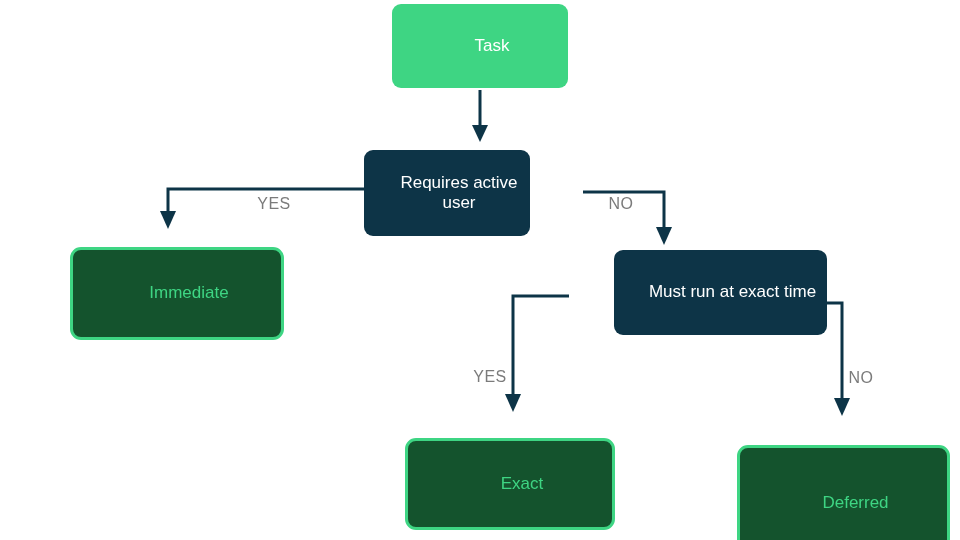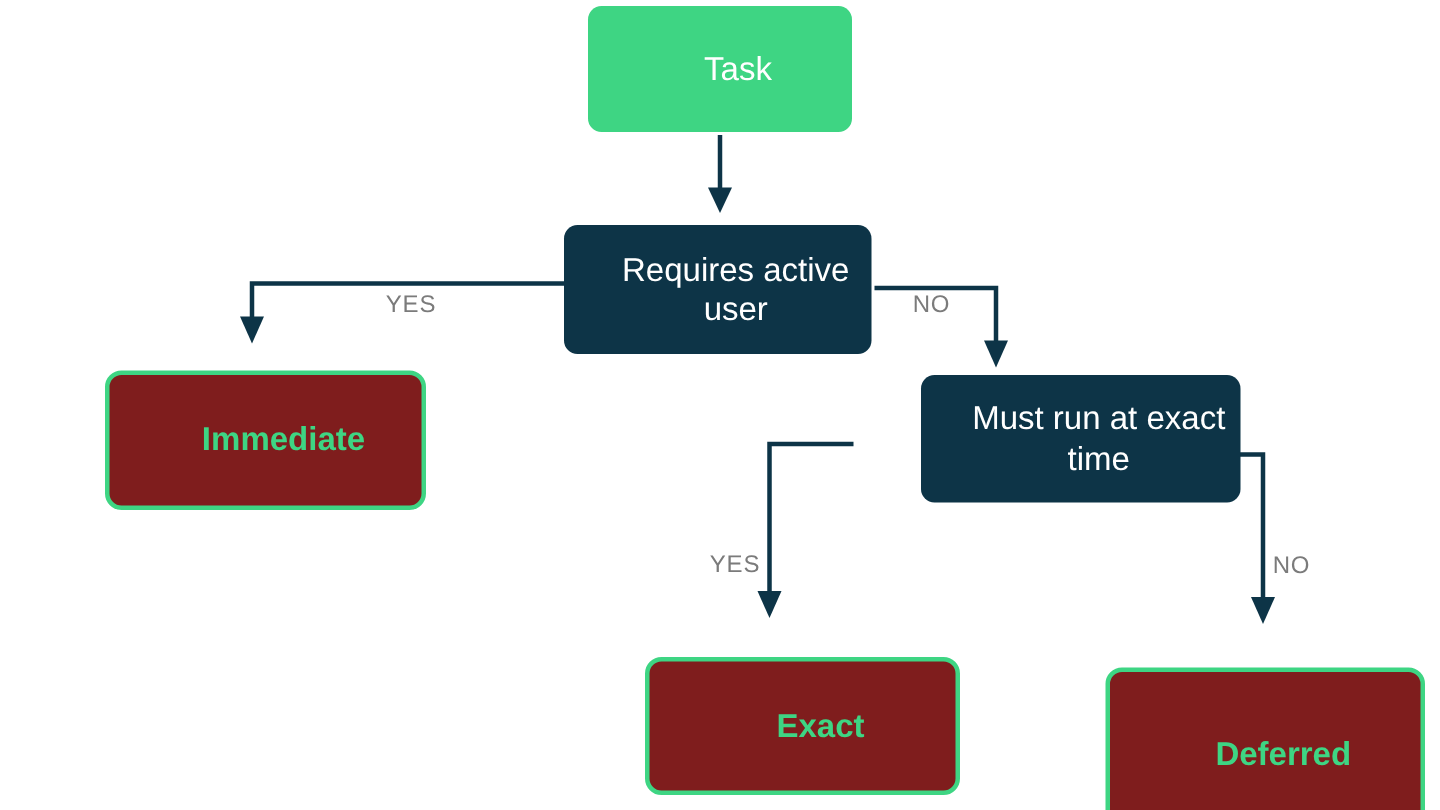--- a/index.html
+++ b/index.html
@@ -33,44 +33,44 @@
     stroke: none;
   }
   .node {
     position: absolute;
     display: flex;
     align-items: center;
     justify-content: center;
     text-align: center;
     box-sizing: border-box;
     border-radius: 9px;
-    font-size: 22px;
+    font-size: 17px;
     line-height: 1.2;
     padding-left: 24px;
   }
   .node-green {
     background: var(--green, #3ed583);
     color: #ffffff;
   }
   .node-dark {
     background: var(--navy, #0d3447);
     color: #ffffff;
   }
   .node-outline {
-    background: #7f1d1d;
+    background: #14532d;
     border: 3px solid var(--green, #3ed583);
     color: var(--green, #3ed583);
-    font-weight: bold;
+    font-weight: normal;
     border-radius: 11px;
   }
   #node-task        { left: 392px; top: 4px;   width: 176px; height: 84px; }
-  #node-requires    { left: 376px; top: 150px; width: 205px; height: 86px; text-align: center; }
+  #node-requires    { left: 364px; top: 150px; width: 166px; height: 86px; text-align: center; }
   #node-immediate   { left: 70px;  top: 247px; width: 214px; height: 93px; }
   #node-must-run    { left: 570px; top: 250px; width: 213px; height: 85px; margin-left: 44px; }
-  #node-exact       { left: 405px; top: 438px; width: 210px; height: 92px; margin-left: 25px; }
+  #node-exact       { left: 405px; top: 438px; width: 210px; height: 92px; }
   #node-deferred    { left: 737px; top: 445px; width: 213px; height: 116px; }
   .edge-label {
     position: absolute;
     transform: translate(-50%, -50%);
     color: var(--label_gray, #7b7b7b);
     font-size: 16px;
     letter-spacing: 0.5px;
     white-space: nowrap;
     margin-top: 33px;
   }

